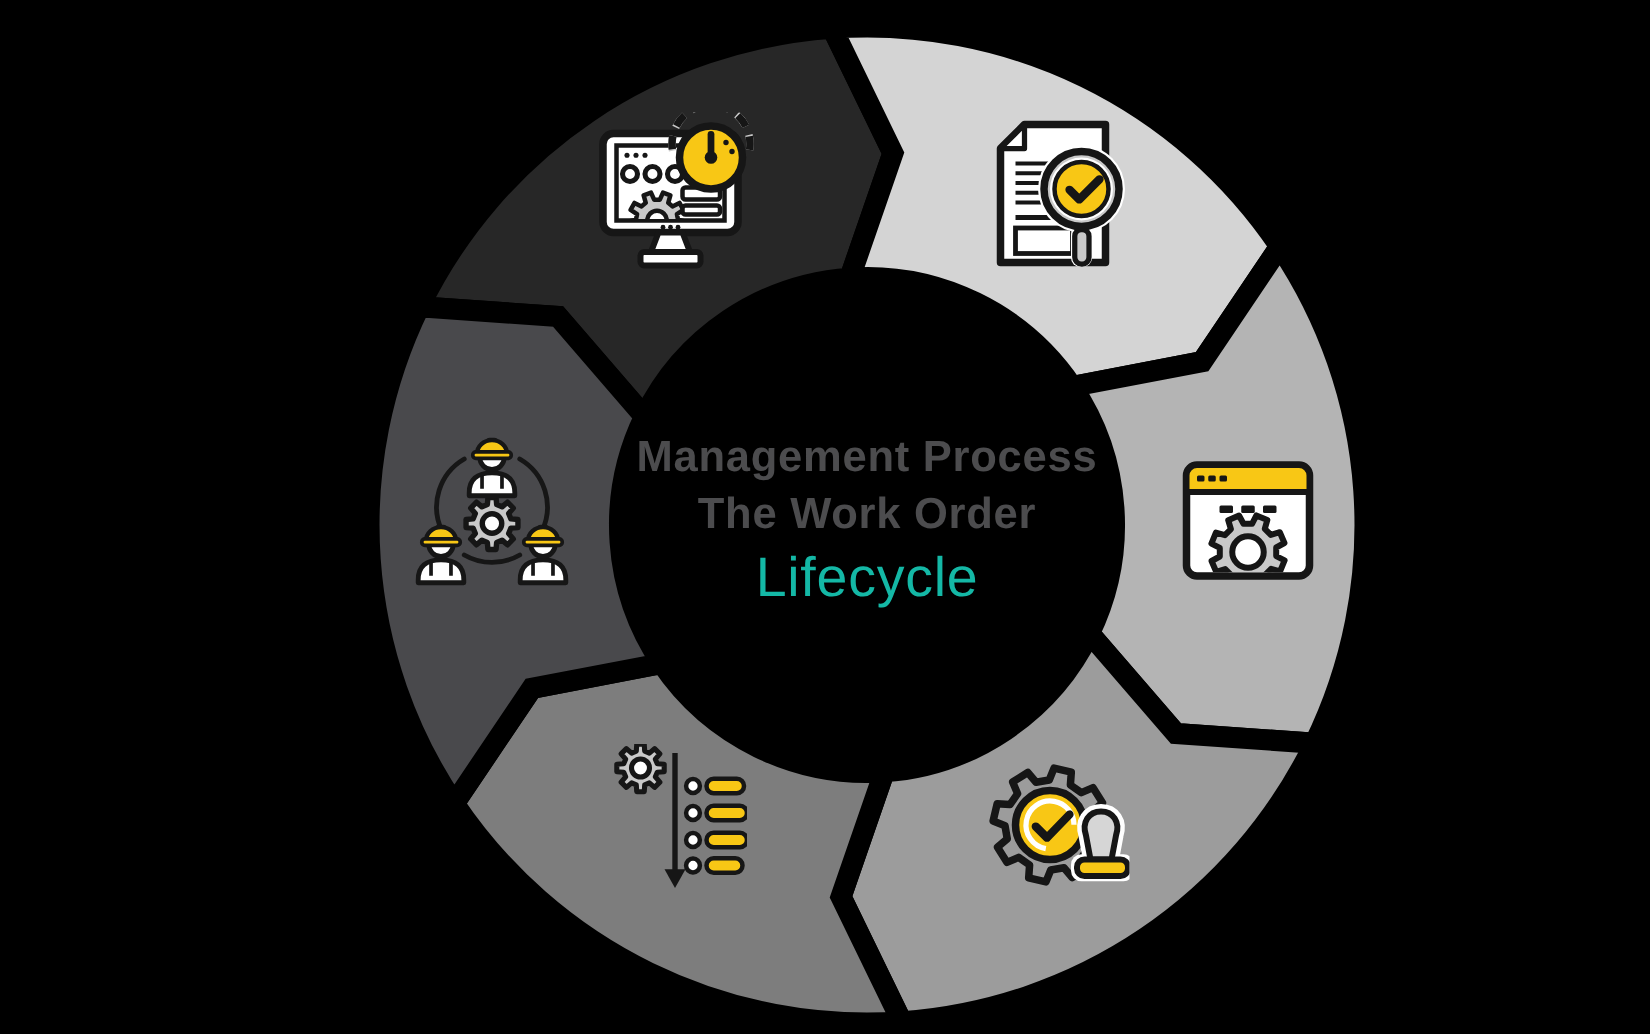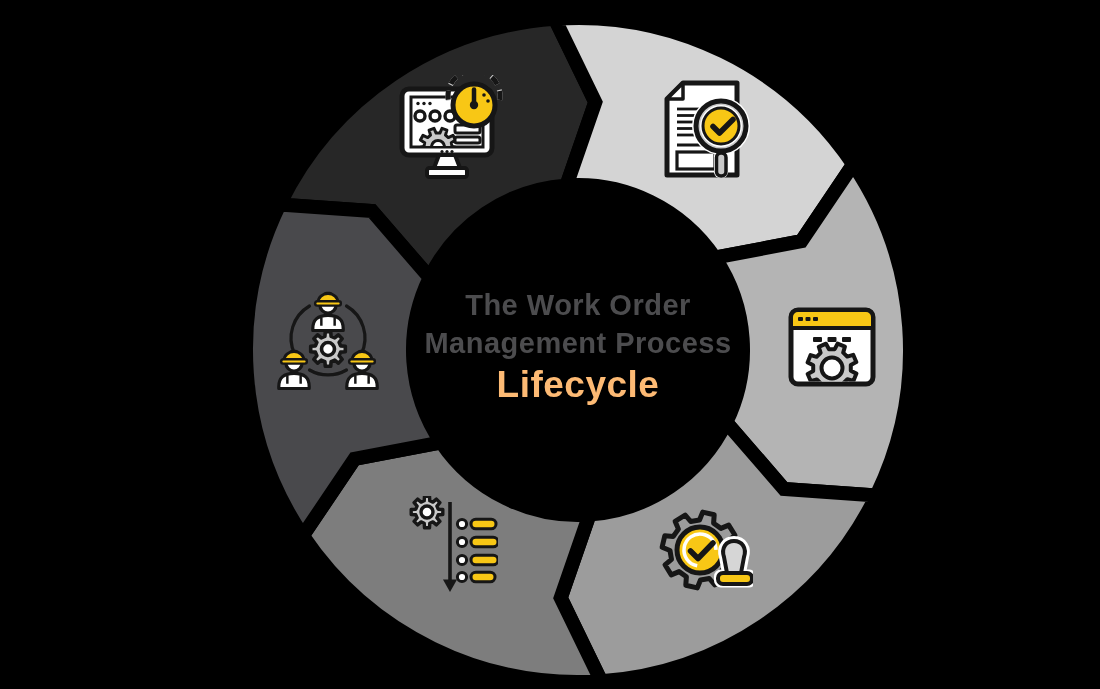--- a/index.html
+++ b/index.html
@@ -9,39 +9,39 @@
   .icon{position:absolute;}
   .icon svg{width:100%;height:100%;display:block;}
   #icon-monitor{left:398px;top:75px;width:112px;height:108px;}
   #icon-doc{left:653px;top:78px;width:102px;height:102px;}
   #icon-browser{left:786px;top:300px;width:92px;height:94px;}
   #icon-stamp{left:657px;top:506px;width:96px;height:94px;}
   #icon-list{left:402px;top:496px;width:96px;height:100px;}
   #icon-team{left:272px;top:288px;width:112px;height:104px;}
   #center-title{position:absolute;left:368px;top:286px;width:420px;text-align:center;}
   .title-line{font-weight:bold;font-size:29px;line-height:38px;color:#4c4c4e;letter-spacing:0.5px;}
-  .title-emphasis{font-weight:bold;font-size:37px;line-height:45px;color:#fdba74;letter-spacing:0.5px;}
+  .title-emphasis{font-weight:normal;font-size:37px;line-height:45px;color:#14b8a6;letter-spacing:0.5px;}
 </style>
 </head>
 <body>
 
 <div id="stage">
 
   <svg id="ring-svg" width="1100" height="689">
       <path d="M279.6,204.5 A332 332 0 0 1 554.8,18.8 L595.3,102.1 L566.5,185.4 A165 165 0 0 0 429.7,277.7 L372.0,211.0 Z" fill="#272727" stroke="#000000" stroke-width="14"></path>
       <path d="M554.8,18.8 A332 332 0 0 1 853.2,164.3 L801.4,241.1 L714.8,257.7 A165 165 0 0 0 566.5,185.4 L595.3,102.1 Z" fill="#d4d4d4" stroke="#000000" stroke-width="14"></path>
       <path d="M853.2,164.3 A332 332 0 0 1 876.4,495.5 L784.0,489.0 L726.3,422.3 A165 165 0 0 0 714.8,257.7 L801.4,241.1 Z" fill="#b4b4b4" stroke="#000000" stroke-width="14"></path>
       <path d="M876.4,495.5 A332 332 0 0 1 601.2,681.2 L560.7,597.9 L589.5,514.6 A165 165 0 0 0 726.3,422.3 L784.0,489.0 Z" fill="#9c9c9c" stroke="#000000" stroke-width="14"></path>
       <path d="M601.2,681.2 A332 332 0 0 1 302.8,535.7 L354.6,458.9 L441.2,442.3 A165 165 0 0 0 589.5,514.6 L560.7,597.9 Z" fill="#7d7d7d" stroke="#000000" stroke-width="14"></path>
       <path d="M302.8,535.7 A332 332 0 0 1 279.6,204.5 L372.0,211.0 L429.7,277.7 A165 165 0 0 0 441.2,442.3 L354.6,458.9 Z" fill="#49494c" stroke="#000000" stroke-width="14"></path>
     </svg>
 
   <div id="center-title">
+    <div class="title-line">Management Process</div>
     <div class="title-line">The Work Order</div>
-    <div class="title-line">Management Process</div>
     <div class="title-emphasis">Lifecycle</div>
   </div>
 
   <div class="icon" id="icon-monitor">
     <svg viewBox="0 0 112 108">
       <defs>
           <clipPath id="scr">
             <rect x="14" y="23" width="70" height="48"></rect>
           </clipPath>
         </defs>

